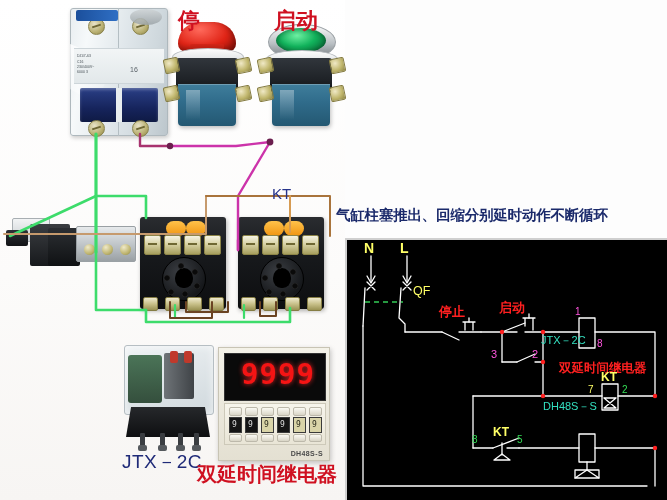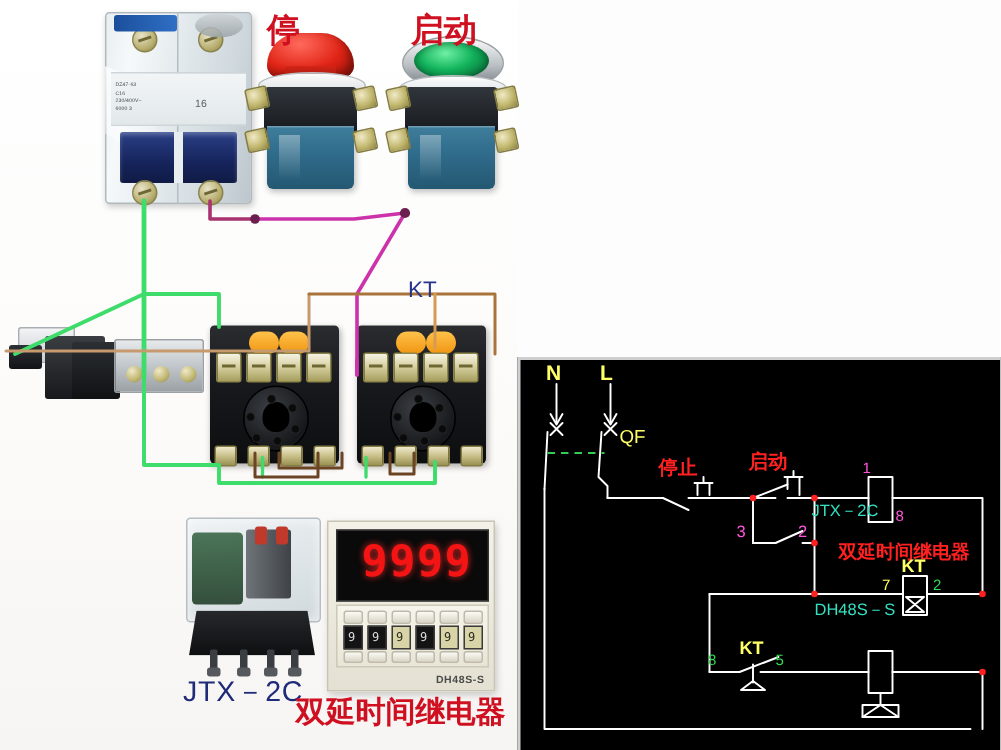--- a/index.html
+++ b/index.html
@@ -351,20 +351,21 @@
       </g>
     </svg>
 
     <div class="lbl cnlbl" id="lblTing">停</div>
     <div class="lbl cnlbl" id="lblQidong">启动</div>
     <div class="lbl" id="lblKT">KT</div>
     <div class="lbl" id="lblJTX">JTX－2C</div>
     <div class="lbl cnlbl" id="lblShuang">双延时间继电器</div>
   </div>
 
+  <div class="lbl" id="schemTitle">气缸柱塞推出、回缩分别延时动作不断循环</div>
 
   <div id="schem">
     <svg width="318" height="258" viewBox="0 0 318 258">
       <g fill="none" stroke="#ffffff" stroke-width="1.3" stroke-linecap="round" stroke-linejoin="round">
 
         <path d="M24,16 L24,42"></path>
           <path d="M20,36 L24,43 L28,36"></path>
         <path d="M60,16 L60,42"></path>
           <path d="M56,36 L60,43 L64,36"></path>
 

